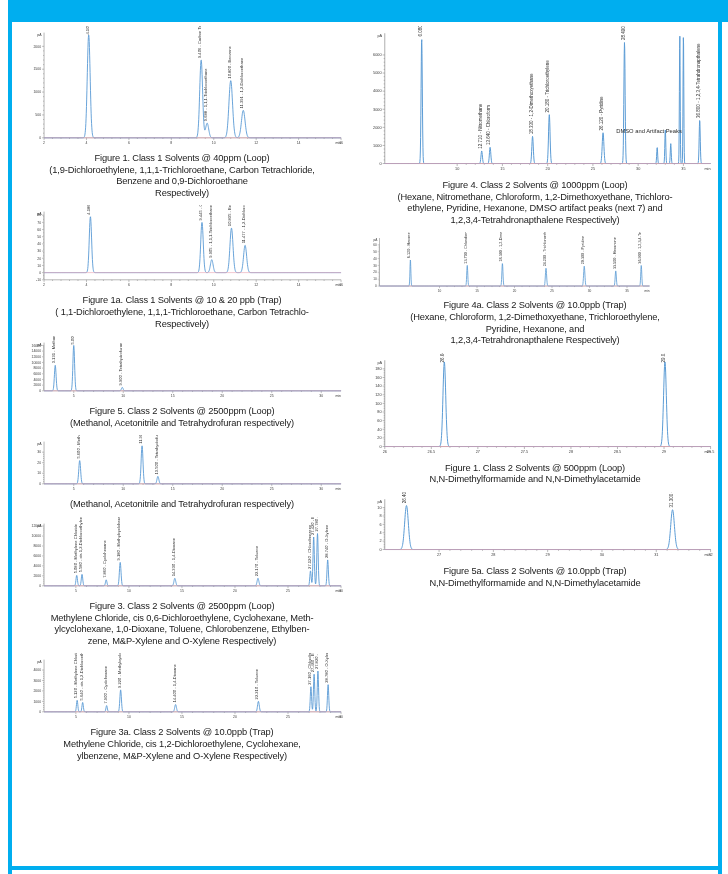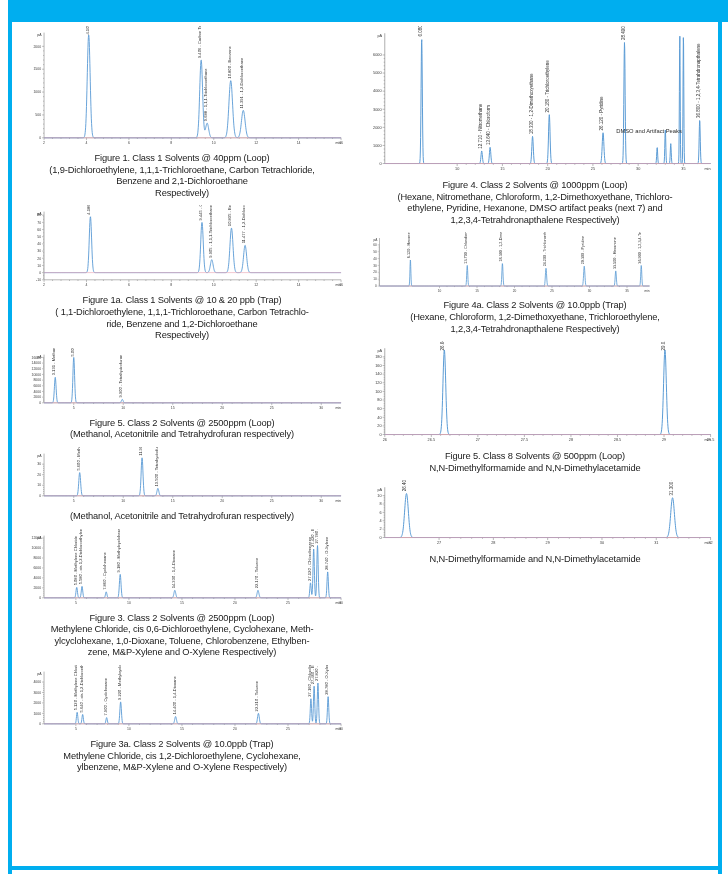--- a/index.html
+++ b/index.html
@@ -165,21 +165,21 @@
               <text x="0" y="0" class="peak-text" text-anchor="start" transform="translate(44.06,5.20) rotate(-90)">4.105 - 1,1-Dichloroethylene</text>
               <text x="0" y="0" class="peak-text" text-anchor="start" transform="translate(112.22,19.43) rotate(-90)">9.406 - Carbon Tetrachloride</text>
               <text x="0" y="0" class="peak-text" text-anchor="start" transform="translate(115.85,57.69) rotate(-90)">9.688 - 1,1,1-Trichloroethane</text>
               <text x="0" y="0" class="peak-text" text-anchor="start" transform="translate(130.14,31.91) rotate(-90)">10.800 - Benzene</text>
               <text x="0" y="0" class="peak-text" text-anchor="start" transform="translate(137.74,49.93) rotate(-90)">11.391 - 1,2-Dichloroethane</text>
             </svg>
           </div>
           <div class="caption">
             <span class="ln ttl">Figure 1. Class 1 Solvents @ 40ppm (Loop)</span>
             <span class="ln">(1,9-Dichloroethylene, 1,1,1-Trichloroethane, Carbon Tetrachloride,</span>
-            <span class="ln">Benzene and 2,1-Dichloroethane</span>
+            <span class="ln">Benzene and 0,9-Dichloroethane</span>
             <span class="ln">Respectively)</span>
           </div>
         </div>
         <div class="figure">
           <div class="plot">
             <svg width="330" height="88" viewBox="0 0 200 53.333333333333336">
               <line x1="17" y1="4" x2="17" y2="45.333333333333336" class="axisline"></line>
               <line x1="17" y1="45.333333333333336" x2="197" y2="45.333333333333336" class="axisline"></line>
               <text x="15.5" y="6.2" class="axis-text" text-anchor="end">pA</text>
               <line x1="15.8" y1="45.333333333333336" x2="17" y2="45.333333333333336" class="tick"></line>
@@ -288,21 +288,20 @@
               <text x="0" y="0" class="peak-text" text-anchor="start" transform="translate(45.11,5.85) rotate(-90)">4.186 - 1,1-Dichloroethylene</text>
               <text x="0" y="0" class="peak-text" text-anchor="start" transform="translate(112.72,9.33) rotate(-90)">9.445 - Carbon Tetrachloride</text>
               <text x="0" y="0" class="peak-text" text-anchor="start" transform="translate(118.64,31.95) rotate(-90)">9.905 - 1,1,1-Trichloroethane</text>
               <text x="0" y="0" class="peak-text" text-anchor="start" transform="translate(130.59,12.81) rotate(-90)">10.835 - Benzene</text>
               <text x="0" y="0" class="peak-text" text-anchor="start" transform="translate(138.85,23.25) rotate(-90)">11.477 - 1,2-Dichloroethane</text>
             </svg>
           </div>
           <div class="caption">
             <span class="ln ttl">Figure 1a. Class 1 Solvents @ 10 &amp; 20 ppb (Trap)</span>
             <span class="ln">( 1,1-Dichloroethylene, 1,1,1-Trichloroethane, Carbon Tetrachlo-</span>
-            <span class="ln">ride, Benzene and 1,2-Dichloroethane</span>
             <span class="ln">Respectively)</span>
           </div>
         </div>
         <div class="figure">
           <div class="plot">
             <svg width="330" height="68" viewBox="0 0 200 41.21212121212121">
               <line x1="17" y1="4" x2="17" y2="33.21212121212121" class="axisline"></line>
               <line x1="17" y1="33.21212121212121" x2="197" y2="33.21212121212121" class="axisline"></line>
               <text x="15.5" y="6.2" class="axis-text" text-anchor="end">pA</text>
               <line x1="15.8" y1="33.21212121212121" x2="17" y2="33.21212121212121" class="tick"></line>
@@ -836,20 +835,21 @@
               <text x="0" y="0" class="peak-text" text-anchor="start" transform="translate(98.95,19.71) rotate(-90)">18.390 - 1,2-Dimethoxyethane</text>
               <text x="0" y="0" class="peak-text" text-anchor="start" transform="translate(128.00,22.91) rotate(-90)">24.200 - Trichloroethylene</text>
               <text x="0" y="0" class="peak-text" text-anchor="start" transform="translate(153.50,21.54) rotate(-90)">29.300 - Pyridine</text>
               <text x="0" y="0" class="peak-text" text-anchor="start" transform="translate(174.50,24.74) rotate(-90)">33.500 - Hexanone</text>
               <text x="0" y="0" class="peak-text" text-anchor="start" transform="translate(191.50,21.09) rotate(-90)">36.900 - 1,2,3,4-Tetrahdronapthalene</text>
             </svg>
           </div>
           <div class="caption">
             <span class="ln ttl">Figure 4a.  Class 2 Solvents @ 10.0ppb (Trap)</span>
             <span class="ln">(Hexane, Chloroform, 1,2-Dimethoxyethane, Trichloroethylene,</span>
+            <span class="ln">Pyridine, Hexanone, and</span>
             <span class="ln">1,2,3,4-Tetrahdronapthalene Respectively)</span>
           </div>
         </div>
         <div class="figure">
           <div class="plot">
             <svg width="362" height="108" viewBox="0 0 200 59.66850828729282">
               <line x1="17" y1="4" x2="17" y2="51.66850828729282" class="axisline"></line>
               <line x1="17" y1="51.66850828729282" x2="197" y2="51.66850828729282" class="axisline"></line>
               <text x="15.5" y="6.2" class="axis-text" text-anchor="end">pA</text>
               <line x1="15.8" y1="51.66850828729282" x2="17" y2="51.66850828729282" class="tick"></line>
@@ -953,21 +953,21 @@
               <line x1="186.71428571428575" y1="51.66850828729282" x2="186.71428571428575" y2="52.368508287292826" class="tick"></line>
               <line x1="191.85714285714278" y1="51.66850828729282" x2="191.85714285714278" y2="52.368508287292826" class="tick"></line>
               <text x="197" y="55.46850828729282" class="axis-text" text-anchor="end">min</text>
               <path d="M17.00 51.67L17.13 51.67L17.26 51.67L17.39 51.67L17.51 51.67L17.64 51.67L17.77 51.67L17.90 51.67L18.03 51.67L18.16 51.67L18.29 51.67L18.41 51.67L18.54 51.67L18.67 51.67L18.80 51.67L18.93 51.67L19.06 51.67L19.19 51.67L19.31 51.67L19.44 51.67L19.57 51.67L19.70 51.67L19.83 51.67L19.96 51.67L20.09 51.67L20.21 51.67L20.34 51.67L20.47 51.67L20.60 51.67L20.73 51.67L20.86 51.67L20.99 51.67L21.11 51.67L21.24 51.67L21.37 51.67L21.50 51.67L21.63 51.67L21.76 51.67L21.89 51.67L22.01 51.67L22.14 51.67L22.27 51.67L22.40 51.67L22.53 51.67L22.66 51.67L22.79 51.67L22.91 51.67L23.04 51.67L23.17 51.67L23.30 51.67L23.43 51.67L23.56 51.67L23.69 51.67L23.81 51.67L23.94 51.67L24.07 51.67L24.20 51.67L24.33 51.67L24.46 51.67L24.59 51.67L24.71 51.67L24.84 51.67L24.97 51.67L25.10 51.67L25.23 51.67L25.36 51.67L25.49 51.67L25.61 51.67L25.74 51.67L25.87 51.67L26.00 51.67L26.13 51.67L26.26 51.67L26.39 51.67L26.51 51.67L26.64 51.67L26.77 51.67L26.90 51.67L27.03 51.67L27.16 51.67L27.29 51.67L27.41 51.67L27.54 51.67L27.67 51.67L27.80 51.67L27.93 51.67L28.06 51.67L28.19 51.67L28.31 51.67L28.44 51.67L28.57 51.67L28.70 51.67L28.83 51.67L28.96 51.67L29.09 51.67L29.21 51.67L29.34 51.67L29.47 51.67L29.60 51.67L29.73 51.67L29.86 51.67L29.99 51.67L30.11 51.67L30.24 51.67L30.37 51.67L30.50 51.67L30.63 51.67L30.76 51.67L30.89 51.67L31.01 51.67L31.14 51.67L31.27 51.67L31.40 51.67L31.53 51.67L31.66 51.67L31.79 51.67L31.91 51.67L32.04 51.67L32.17 51.67L32.30 51.67L32.43 51.67L32.56 51.67L32.69 51.67L32.81 51.67L32.94 51.67L33.07 51.67L33.20 51.67L33.33 51.67L33.46 51.67L33.59 51.67L33.71 51.67L33.84 51.67L33.97 51.67L34.10 51.67L34.23 51.67L34.36 51.67L34.49 51.67L34.61 51.67L34.74 51.67L34.87 51.67L35.00 51.67L35.13 51.67L35.26 51.67L35.39 51.67L35.51 51.67L35.64 51.67L35.77 51.67L35.90 51.67L36.03 51.67L36.16 51.67L36.29 51.67L36.41 51.67L36.54 51.67L36.67 51.67L36.80 51.67L36.93 51.67L37.06 51.67L37.19 51.67L37.31 51.67L37.44 51.67L37.57 51.67L37.70 51.67L37.83 51.67L37.96 51.67L38.09 51.67L38.21 51.67L38.34 51.67L38.47 51.67L38.60 51.67L38.73 51.67L38.86 51.67L38.99 51.67L39.11 51.67L39.24 51.67L39.37 51.67L39.50 51.67L39.63 51.67L39.76 51.67L39.89 51.67L40.01 51.67L40.14 51.67L40.27 51.67L40.40 51.67L40.53 51.67L40.66 51.67L40.79 51.67L40.91 51.67L41.04 51.67L41.17 51.67L41.30 51.67L41.43 51.67L41.56 51.67L41.69 51.67L41.81 51.67L41.94 51.67L42.07 51.67L42.20 51.67L42.33 51.67L42.46 51.67L42.59 51.67L42.71 51.67L42.84 51.67L42.97 51.67L43.10 51.67L43.23 51.67L43.36 51.67L43.49 51.67L43.61 51.67L43.74 51.67L43.87 51.67L44.00 51.67L44.13 51.67L44.26 51.67L44.39 51.67L44.51 51.67L44.64 51.67L44.77 51.67L44.90 51.67L45.03 51.67L45.16 51.67L45.29 51.67L45.41 51.67L45.54 51.67L45.67 51.67L45.80 51.67L45.93 51.67L46.06 51.67L46.19 51.67L46.31 51.67L46.44 51.67L46.57 51.67L46.70 51.66L46.83 51.65L46.96 51.64L47.09 51.62L47.21 51.58L47.34 51.51L47.47 51.39L47.60 51.19L47.73 50.89L47.86 50.42L47.99 49.73L48.11 48.75L48.24 47.39L48.37 45.58L48.50 43.23L48.63 40.32L48.76 36.81L48.89 32.78L49.01 28.31L49.14 23.60L49.27 18.87L49.40 14.42L49.53 10.54L49.66 7.52L49.79 5.61L49.91 4.95L50.04 5.61L50.17 7.52L50.30 10.54L50.43 14.42L50.56 18.87L50.69 23.60L50.81 28.31L50.94 32.78L51.07 36.81L51.20 40.32L51.33 43.23L51.46 45.58L51.59 47.39L51.71 48.75L51.84 49.73L51.97 50.42L52.10 50.89L52.23 51.19L52.36 51.39L52.49 51.51L52.61 51.58L52.74 51.62L52.87 51.64L53.00 51.65L53.13 51.66L53.26 51.67L53.39 51.67L53.51 51.67L53.64 51.67L53.77 51.67L53.90 51.67L54.03 51.67L54.16 51.67L54.29 51.67L54.41 51.67L54.54 51.67L54.67 51.67L54.80 51.67L54.93 51.67L55.06 51.67L55.19 51.67L55.31 51.67L55.44 51.67L55.57 51.67L55.70 51.67L55.83 51.67L55.96 51.67L56.09 51.67L56.21 51.67L56.34 51.67L56.47 51.67L56.60 51.67L56.73 51.67L56.86 51.67L56.99 51.67L57.11 51.67L57.24 51.67L57.37 51.67L57.50 51.67L57.63 51.67L57.76 51.67L57.89 51.67L58.01 51.67L58.14 51.67L58.27 51.67L58.40 51.67L58.53 51.67L58.66 51.67L58.79 51.67L58.91 51.67L59.04 51.67L59.17 51.67L59.30 51.67L59.43 51.67L59.56 51.67L59.69 51.67L59.81 51.67L59.94 51.67L60.07 51.67L60.20 51.67L60.33 51.67L60.46 51.67L60.59 51.67L60.71 51.67L60.84 51.67L60.97 51.67L61.10 51.67L61.23 51.67L61.36 51.67L61.49 51.67L61.61 51.67L61.74 51.67L61.87 51.67L62.00 51.67L62.13 51.67L62.26 51.67L62.39 51.67L62.51 51.67L62.64 51.67L62.77 51.67L62.90 51.67L63.03 51.67L63.16 51.67L63.29 51.67L63.41 51.67L63.54 51.67L63.67 51.67L63.80 51.67L63.93 51.67L64.06 51.67L64.19 51.67L64.31 51.67L64.44 51.67L64.57 51.67L64.70 51.67L64.83 51.67L64.96 51.67L65.09 51.67L65.21 51.67L65.34 51.67L65.47 51.67L65.60 51.67L65.73 51.67L65.86 51.67L65.99 51.67L66.11 51.67L66.24 51.67L66.37 51.67L66.50 51.67L66.63 51.67L66.76 51.67L66.89 51.67L67.01 51.67L67.14 51.67L67.27 51.67L67.40 51.67L67.53 51.67L67.66 51.67L67.79 51.67L67.91 51.67L68.04 51.67L68.17 51.67L68.30 51.67L68.43 51.67L68.56 51.67L68.69 51.67L68.81 51.67L68.94 51.67L69.07 51.67L69.20 51.67L69.33 51.67L69.46 51.67L69.59 51.67L69.71 51.67L69.84 51.67L69.97 51.67L70.10 51.67L70.23 51.67L70.36 51.67L70.49 51.67L70.61 51.67L70.74 51.67L70.87 51.67L71.00 51.67L71.13 51.67L71.26 51.67L71.39 51.67L71.51 51.67L71.64 51.67L71.77 51.67L71.90 51.67L72.03 51.67L72.16 51.67L72.29 51.67L72.41 51.67L72.54 51.67L72.67 51.67L72.80 51.67L72.93 51.67L73.06 51.67L73.19 51.67L73.31 51.67L73.44 51.67L73.57 51.67L73.70 51.67L73.83 51.67L73.96 51.67L74.09 51.67L74.21 51.67L74.34 51.67L74.47 51.67L74.60 51.67L74.73 51.67L74.86 51.67L74.99 51.67L75.11 51.67L75.24 51.67L75.37 51.67L75.50 51.67L75.63 51.67L75.76 51.67L75.89 51.67L76.01 51.67L76.14 51.67L76.27 51.67L76.40 51.67L76.53 51.67L76.66 51.67L76.79 51.67L76.91 51.67L77.04 51.67L77.17 51.67L77.30 51.67L77.43 51.67L77.56 51.67L77.69 51.67L77.81 51.67L77.94 51.67L78.07 51.67L78.20 51.67L78.33 51.67L78.46 51.67L78.59 51.67L78.71 51.67L78.84 51.67L78.97 51.67L79.10 51.67L79.23 51.67L79.36 51.67L79.49 51.67L79.61 51.67L79.74 51.67L79.87 51.67L80.00 51.67L80.13 51.67L80.26 51.67L80.39 51.67L80.51 51.67L80.64 51.67L80.77 51.67L80.90 51.67L81.03 51.67L81.16 51.67L81.29 51.67L81.41 51.67L81.54 51.67L81.67 51.67L81.80 51.67L81.93 51.67L82.06 51.67L82.19 51.67L82.31 51.67L82.44 51.67L82.57 51.67L82.70 51.67L82.83 51.67L82.96 51.67L83.09 51.67L83.21 51.67L83.34 51.67L83.47 51.67L83.60 51.67L83.73 51.67L83.86 51.67L83.99 51.67L84.11 51.67L84.24 51.67L84.37 51.67L84.50 51.67L84.63 51.67L84.76 51.67L84.89 51.67L85.01 51.67L85.14 51.67L85.27 51.67L85.40 51.67L85.53 51.67L85.66 51.67L85.79 51.67L85.91 51.67L86.04 51.67L86.17 51.67L86.30 51.67L86.43 51.67L86.56 51.67L86.69 51.67L86.81 51.67L86.94 51.67L87.07 51.67L87.20 51.67L87.33 51.67L87.46 51.67L87.59 51.67L87.71 51.67L87.84 51.67L87.97 51.67L88.10 51.67L88.23 51.67L88.36 51.67L88.49 51.67L88.61 51.67L88.74 51.67L88.87 51.67L89.00 51.67L89.13 51.67L89.26 51.67L89.39 51.67L89.51 51.67L89.64 51.67L89.77 51.67L89.90 51.67L90.03 51.67L90.16 51.67L90.29 51.67L90.41 51.67L90.54 51.67L90.67 51.67L90.80 51.67L90.93 51.67L91.06 51.67L91.19 51.67L91.31 51.67L91.44 51.67L91.57 51.67L91.70 51.67L91.83 51.67L91.96 51.67L92.09 51.67L92.21 51.67L92.34 51.67L92.47 51.67L92.60 51.67L92.73 51.67L92.86 51.67L92.99 51.67L93.11 51.67L93.24 51.67L93.37 51.67L93.50 51.67L93.63 51.67L93.76 51.67L93.89 51.67L94.01 51.67L94.14 51.67L94.27 51.67L94.40 51.67L94.53 51.67L94.66 51.67L94.79 51.67L94.91 51.67L95.04 51.67L95.17 51.67L95.30 51.67L95.43 51.67L95.56 51.67L95.69 51.67L95.81 51.67L95.94 51.67L96.07 51.67L96.20 51.67L96.33 51.67L96.46 51.67L96.59 51.67L96.71 51.67L96.84 51.67L96.97 51.67L97.10 51.67L97.23 51.67L97.36 51.67L97.49 51.67L97.61 51.67L97.74 51.67L97.87 51.67L98.00 51.67L98.13 51.67L98.26 51.67L98.39 51.67L98.51 51.67L98.64 51.67L98.77 51.67L98.90 51.67L99.03 51.67L99.16 51.67L99.29 51.67L99.41 51.67L99.54 51.67L99.67 51.67L99.80 51.67L99.93 51.67L100.06 51.67L100.19 51.67L100.31 51.67L100.44 51.67L100.57 51.67L100.70 51.67L100.83 51.67L100.96 51.67L101.09 51.67L101.21 51.67L101.34 51.67L101.47 51.67L101.60 51.67L101.73 51.67L101.86 51.67L101.99 51.67L102.11 51.67L102.24 51.67L102.37 51.67L102.50 51.67L102.63 51.67L102.76 51.67L102.89 51.67L103.01 51.67L103.14 51.67L103.27 51.67L103.40 51.67L103.53 51.67L103.66 51.67L103.79 51.67L103.91 51.67L104.04 51.67L104.17 51.67L104.30 51.67L104.43 51.67L104.56 51.67L104.69 51.67L104.81 51.67L104.94 51.67L105.07 51.67L105.20 51.67L105.33 51.67L105.46 51.67L105.59 51.67L105.71 51.67L105.84 51.67L105.97 51.67L106.10 51.67L106.23 51.67L106.36 51.67L106.49 51.67L106.61 51.67L106.74 51.67L106.87 51.67L107.00 51.67L107.13 51.67L107.26 51.67L107.39 51.67L107.51 51.67L107.64 51.67L107.77 51.67L107.90 51.67L108.03 51.67L108.16 51.67L108.29 51.67L108.41 51.67L108.54 51.67L108.67 51.67L108.80 51.67L108.93 51.67L109.06 51.67L109.19 51.67L109.31 51.67L109.44 51.67L109.57 51.67L109.70 51.67L109.83 51.67L109.96 51.67L110.09 51.67L110.21 51.67L110.34 51.67L110.47 51.67L110.60 51.67L110.73 51.67L110.86 51.67L110.99 51.67L111.11 51.67L111.24 51.67L111.37 51.67L111.50 51.67L111.63 51.67L111.76 51.67L111.89 51.67L112.01 51.67L112.14 51.67L112.27 51.67L112.40 51.67L112.53 51.67L112.66 51.67L112.79 51.67L112.91 51.67L113.04 51.67L113.17 51.67L113.30 51.67L113.43 51.67L113.56 51.67L113.69 51.67L113.81 51.67L113.94 51.67L114.07 51.67L114.20 51.67L114.33 51.67L114.46 51.67L114.59 51.67L114.71 51.67L114.84 51.67L114.97 51.67L115.10 51.67L115.23 51.67L115.36 51.67L115.49 51.67L115.61 51.67L115.74 51.67L115.87 51.67L116.00 51.67L116.13 51.67L116.26 51.67L116.39 51.67L116.51 51.67L116.64 51.67L116.77 51.67L116.90 51.67L117.03 51.67L117.16 51.67L117.29 51.67L117.41 51.67L117.54 51.67L117.67 51.67L117.80 51.67L117.93 51.67L118.06 51.67L118.19 51.67L118.31 51.67L118.44 51.67L118.57 51.67L118.70 51.67L118.83 51.67L118.96 51.67L119.09 51.67L119.21 51.67L119.34 51.67L119.47 51.67L119.60 51.67L119.73 51.67L119.86 51.67L119.99 51.67L120.11 51.67L120.24 51.67L120.37 51.67L120.50 51.67L120.63 51.67L120.76 51.67L120.89 51.67L121.01 51.67L121.14 51.67L121.27 51.67L121.40 51.67L121.53 51.67L121.66 51.67L121.79 51.67L121.91 51.67L122.04 51.67L122.17 51.67L122.30 51.67L122.43 51.67L122.56 51.67L122.69 51.67L122.81 51.67L122.94 51.67L123.07 51.67L123.20 51.67L123.33 51.67L123.46 51.67L123.59 51.67L123.71 51.67L123.84 51.67L123.97 51.67L124.10 51.67L124.23 51.67L124.36 51.67L124.49 51.67L124.61 51.67L124.74 51.67L124.87 51.67L125.00 51.67L125.13 51.67L125.26 51.67L125.39 51.67L125.51 51.67L125.64 51.67L125.77 51.67L125.90 51.67L126.03 51.67L126.16 51.67L126.29 51.67L126.41 51.67L126.54 51.67L126.67 51.67L126.80 51.67L126.93 51.67L127.06 51.67L127.19 51.67L127.31 51.67L127.44 51.67L127.57 51.67L127.70 51.67L127.83 51.67L127.96 51.67L128.09 51.67L128.21 51.67L128.34 51.67L128.47 51.67L128.60 51.67L128.73 51.67L128.86 51.67L128.99 51.67L129.11 51.67L129.24 51.67L129.37 51.67L129.50 51.67L129.63 51.67L129.76 51.67L129.89 51.67L130.01 51.67L130.14 51.67L130.27 51.67L130.40 51.67L130.53 51.67L130.66 51.67L130.79 51.67L130.91 51.67L131.04 51.67L131.17 51.67L131.30 51.67L131.43 51.67L131.56 51.67L131.69 51.67L131.81 51.67L131.94 51.67L132.07 51.67L132.20 51.67L132.33 51.67L132.46 51.67L132.59 51.67L132.71 51.67L132.84 51.67L132.97 51.67L133.10 51.67L133.23 51.67L133.36 51.67L133.49 51.67L133.61 51.67L133.74 51.67L133.87 51.67L134.00 51.67L134.13 51.67L134.26 51.67L134.39 51.67L134.51 51.67L134.64 51.67L134.77 51.67L134.90 51.67L135.03 51.67L135.16 51.67L135.29 51.67L135.41 51.67L135.54 51.67L135.67 51.67L135.80 51.67L135.93 51.67L136.06 51.67L136.19 51.67L136.31 51.67L136.44 51.67L136.57 51.67L136.70 51.67L136.83 51.67L136.96 51.67L137.09 51.67L137.21 51.67L137.34 51.67L137.47 51.67L137.60 51.67L137.73 51.67L137.86 51.67L137.99 51.67L138.11 51.67L138.24 51.67L138.37 51.67L138.50 51.67L138.63 51.67L138.76 51.67L138.89 51.67L139.01 51.67L139.14 51.67L139.27 51.67L139.40 51.67L139.53 51.67L139.66 51.67L139.79 51.67L139.91 51.67L140.04 51.67L140.17 51.67L140.30 51.67L140.43 51.67L140.56 51.67L140.69 51.67L140.81 51.67L140.94 51.67L141.07 51.67L141.20 51.67L141.33 51.67L141.46 51.67L141.59 51.67L141.71 51.67L141.84 51.67L141.97 51.67L142.10 51.67L142.23 51.67L142.36 51.67L142.49 51.67L142.61 51.67L142.74 51.67L142.87 51.67L143.00 51.67L143.13 51.67L143.26 51.67L143.39 51.67L143.51 51.67L143.64 51.67L143.77 51.67L143.90 51.67L144.03 51.67L144.16 51.67L144.29 51.67L144.41 51.67L144.54 51.67L144.67 51.67L144.80 51.67L144.93 51.67L145.06 51.67L145.19 51.67L145.31 51.67L145.44 51.67L145.57 51.67L145.70 51.67L145.83 51.67L145.96 51.67L146.09 51.67L146.21 51.67L146.34 51.67L146.47 51.67L146.60 51.67L146.73 51.67L146.86 51.67L146.99 51.67L147.11 51.67L147.24 51.67L147.37 51.67L147.50 51.67L147.63 51.67L147.76 51.67L147.89 51.67L148.01 51.67L148.14 51.67L148.27 51.67L148.40 51.67L148.53 51.67L148.66 51.67L148.79 51.67L148.91 51.67L149.04 51.67L149.17 51.67L149.30 51.67L149.43 51.67L149.56 51.67L149.69 51.67L149.81 51.67L149.94 51.67L150.07 51.67L150.20 51.67L150.33 51.67L150.46 51.67L150.59 51.67L150.71 51.67L150.84 51.67L150.97 51.67L151.10 51.67L151.23 51.67L151.36 51.67L151.49 51.67L151.61 51.67L151.74 51.67L151.87 51.67L152.00 51.67L152.13 51.67L152.26 51.67L152.39 51.67L152.51 51.67L152.64 51.67L152.77 51.67L152.90 51.67L153.03 51.67L153.16 51.67L153.29 51.67L153.41 51.67L153.54 51.67L153.67 51.67L153.80 51.67L153.93 51.67L154.06 51.67L154.19 51.67L154.31 51.67L154.44 51.67L154.57 51.67L154.70 51.67L154.83 51.67L154.96 51.67L155.09 51.67L155.21 51.67L155.34 51.67L155.47 51.67L155.60 51.67L155.73 51.67L155.86 51.67L155.99 51.67L156.11 51.67L156.24 51.67L156.37 51.67L156.50 51.67L156.63 51.67L156.76 51.67L156.89 51.67L157.01 51.67L157.14 51.67L157.27 51.67L157.40 51.67L157.53 51.67L157.66 51.67L157.79 51.67L157.91 51.67L158.04 51.67L158.17 51.67L158.30 51.67L158.43 51.67L158.56 51.67L158.69 51.67L158.81 51.67L158.94 51.67L159.07 51.67L159.20 51.67L159.33 51.67L159.46 51.67L159.59 51.67L159.71 51.67L159.84 51.67L159.97 51.67L160.10 51.67L160.23 51.67L160.36 51.67L160.49 51.67L160.61 51.67L160.74 51.67L160.87 51.67L161.00 51.67L161.13 51.67L161.26 51.67L161.39 51.67L161.51 51.67L161.64 51.67L161.77 51.67L161.90 51.67L162.03 51.67L162.16 51.67L162.29 51.67L162.41 51.67L162.54 51.67L162.67 51.67L162.80 51.67L162.93 51.67L163.06 51.67L163.19 51.67L163.31 51.67L163.44 51.67L163.57 51.67L163.70 51.67L163.83 51.67L163.96 51.67L164.09 51.67L164.21 51.67L164.34 51.67L164.47 51.67L164.60 51.67L164.73 51.67L164.86 51.67L164.99 51.67L165.11 51.67L165.24 51.67L165.37 51.67L165.50 51.67L165.63 51.67L165.76 51.67L165.89 51.67L166.01 51.67L166.14 51.67L166.27 51.67L166.40 51.67L166.53 51.67L166.66 51.67L166.79 51.67L166.91 51.67L167.04 51.67L167.17 51.67L167.30 51.67L167.43 51.67L167.56 51.67L167.69 51.67L167.81 51.67L167.94 51.67L168.07 51.67L168.20 51.67L168.33 51.67L168.46 51.67L168.59 51.66L168.71 51.65L168.84 51.64L168.97 51.62L169.10 51.58L169.23 51.51L169.36 51.39L169.49 51.19L169.61 50.89L169.74 50.42L169.87 49.73L170.00 48.75L170.13 47.39L170.26 45.58L170.39 43.23L170.51 40.32L170.64 36.81L170.77 32.78L170.90 28.31L171.03 23.60L171.16 18.87L171.29 14.42L171.41 10.54L171.54 7.52L171.67 5.61L171.80 4.95L171.93 5.61L172.06 7.52L172.19 10.54L172.31 14.42L172.44 18.87L172.57 23.60L172.70 28.31L172.83 32.78L172.96 36.81L173.09 40.32L173.21 43.23L173.34 45.58L173.47 47.39L173.60 48.75L173.73 49.73L173.86 50.42L173.99 50.89L174.11 51.19L174.24 51.39L174.37 51.51L174.50 51.58L174.63 51.62L174.76 51.64L174.89 51.65L175.01 51.66L175.14 51.67L175.27 51.67L175.40 51.67L175.53 51.67L175.66 51.67L175.79 51.67L175.91 51.67L176.04 51.67L176.17 51.67L176.30 51.67L176.43 51.67L176.56 51.67L176.69 51.67L176.81 51.67L176.94 51.67L177.07 51.67L177.20 51.67L177.33 51.67L177.46 51.67L177.59 51.67L177.71 51.67L177.84 51.67L177.97 51.67L178.10 51.67L178.23 51.67L178.36 51.67L178.49 51.67L178.61 51.67L178.74 51.67L178.87 51.67L179.00 51.67L179.13 51.67L179.26 51.67L179.39 51.67L179.51 51.67L179.64 51.67L179.77 51.67L179.90 51.67L180.03 51.67L180.16 51.67L180.29 51.67L180.41 51.67L180.54 51.67L180.67 51.67L180.80 51.67L180.93 51.67L181.06 51.67L181.19 51.67L181.31 51.67L181.44 51.67L181.57 51.67L181.70 51.67L181.83 51.67L181.96 51.67L182.09 51.67L182.21 51.67L182.34 51.67L182.47 51.67L182.60 51.67L182.73 51.67L182.86 51.67L182.99 51.67L183.11 51.67L183.24 51.67L183.37 51.67L183.50 51.67L183.63 51.67L183.76 51.67L183.89 51.67L184.01 51.67L184.14 51.67L184.27 51.67L184.40 51.67L184.53 51.67L184.66 51.67L184.79 51.67L184.91 51.67L185.04 51.67L185.17 51.67L185.30 51.67L185.43 51.67L185.56 51.67L185.69 51.67L185.81 51.67L185.94 51.67L186.07 51.67L186.20 51.67L186.33 51.67L186.46 51.67L186.59 51.67L186.71 51.67L186.84 51.67L186.97 51.67L187.10 51.67L187.23 51.67L187.36 51.67L187.49 51.67L187.61 51.67L187.74 51.67L187.87 51.67L188.00 51.67L188.13 51.67L188.26 51.67L188.39 51.67L188.51 51.67L188.64 51.67L188.77 51.67L188.90 51.67L189.03 51.67L189.16 51.67L189.29 51.67L189.41 51.67L189.54 51.67L189.67 51.67L189.80 51.67L189.93 51.67L190.06 51.67L190.19 51.67L190.31 51.67L190.44 51.67L190.57 51.67L190.70 51.67L190.83 51.67L190.96 51.67L191.09 51.67L191.21 51.67L191.34 51.67L191.47 51.67L191.60 51.67L191.73 51.67L191.86 51.67L191.99 51.67L192.11 51.67L192.24 51.67L192.37 51.67L192.50 51.67L192.63 51.67L192.76 51.67L192.89 51.67L193.01 51.67L193.14 51.67L193.27 51.67L193.40 51.67L193.53 51.67L193.66 51.67L193.79 51.67L193.91 51.67L194.04 51.67L194.17 51.67L194.30 51.67L194.43 51.67L194.56 51.67L194.69 51.67L194.81 51.67L194.94 51.67L195.07 51.67L195.20 51.67L195.33 51.67L195.46 51.67L195.59 51.67L195.71 51.67L195.84 51.67L195.97 51.67L196.10 51.67L196.23 51.67L196.36 51.67L196.49 51.67L196.61 51.67L196.74 51.67L196.87 51.67L197.00 51.67" class="trace"></path>
               <line x1="17" y1="51.66850828729282" x2="197" y2="51.66850828729282" class="trace2"></line>
               <text x="0" y="0" class="peak-text" text-anchor="start" transform="translate(49.91,5.20) rotate(-90)">26.640 - N,N-Dimethylformamide</text>
               <text x="0" y="0" class="peak-text" text-anchor="start" transform="translate(171.80,5.20) rotate(-90)">29.010 - N,N-Dimethylacetamide</text>
             </svg>
           </div>
           <div class="caption">
-            <span class="ln ttl">Figure 5.  Class 8 Solvents @ 500ppm (Loop)</span>
+            <span class="ln ttl">Figure 1.  Class 2 Solvents @ 500ppm (Loop)</span>
             <span class="ln">N,N-Dimethylformamide and N,N-Dimethylacetamide</span>
           </div>
         </div>
         <div class="figure">
           <div class="plot">
             <svg width="362" height="72" viewBox="0 0 200 39.77900552486188">
               <line x1="17" y1="4" x2="17" y2="31.77900552486188" class="axisline"></line>
               <line x1="17" y1="31.77900552486188" x2="197" y2="31.77900552486188" class="axisline"></line>
               <text x="15.5" y="6.2" class="axis-text" text-anchor="end">pA</text>
               <line x1="15.8" y1="31.77900552486188" x2="17" y2="31.77900552486188" class="tick"></line>
@@ -1035,18 +1035,19 @@
               <line x1="185.00000000000006" y1="31.77900552486188" x2="185.00000000000006" y2="32.47900552486188" class="tick"></line>
               <line x1="191.00000000000003" y1="31.77900552486188" x2="191.00000000000003" y2="32.47900552486188" class="tick"></line>
               <text x="197" y="35.57900552486188" class="axis-text" text-anchor="end">min</text>
               <path d="M17.00 31.78L17.13 31.78L17.26 31.78L17.39 31.78L17.51 31.78L17.64 31.78L17.77 31.78L17.90 31.78L18.03 31.78L18.16 31.78L18.29 31.78L18.41 31.78L18.54 31.78L18.67 31.78L18.80 31.78L18.93 31.78L19.06 31.78L19.19 31.78L19.31 31.78L19.44 31.78L19.57 31.78L19.70 31.78L19.83 31.78L19.96 31.78L20.09 31.78L20.21 31.78L20.34 31.78L20.47 31.78L20.60 31.78L20.73 31.78L20.86 31.78L20.99 31.78L21.11 31.78L21.24 31.78L21.37 31.78L21.50 31.78L21.63 31.78L21.76 31.78L21.89 31.78L22.01 31.78L22.14 31.78L22.27 31.78L22.40 31.78L22.53 31.78L22.66 31.78L22.79 31.78L22.91 31.78L23.04 31.78L23.17 31.78L23.30 31.78L23.43 31.78L23.56 31.78L23.69 31.78L23.81 31.78L23.94 31.78L24.07 31.78L24.20 31.78L24.33 31.78L24.46 31.78L24.59 31.78L24.71 31.78L24.84 31.77L24.97 31.77L25.10 31.76L25.23 31.75L25.36 31.74L25.49 31.72L25.61 31.68L25.74 31.63L25.87 31.56L26.00 31.46L26.13 31.32L26.26 31.13L26.39 30.87L26.51 30.54L26.64 30.10L26.77 29.55L26.90 28.87L27.03 28.04L27.16 27.04L27.29 25.87L27.41 24.53L27.54 23.03L27.67 21.39L27.80 19.63L27.93 17.79L28.06 15.93L28.19 14.11L28.31 12.40L28.44 10.85L28.57 9.53L28.70 8.50L28.83 7.81L28.96 7.49L29.09 7.56L29.21 8.00L29.34 8.81L29.47 9.94L29.60 11.34L29.73 12.95L29.86 14.71L29.99 16.55L30.11 18.41L30.24 20.22L30.37 21.95L30.50 23.55L30.63 25.00L30.76 26.28L30.89 27.39L31.01 28.33L31.14 29.11L31.27 29.75L31.40 30.26L31.53 30.66L31.66 30.97L31.79 31.20L31.91 31.37L32.04 31.50L32.17 31.59L32.30 31.65L32.43 31.69L32.56 31.72L32.69 31.74L32.81 31.76L32.94 31.77L33.07 31.77L33.20 31.77L33.33 31.78L33.46 31.78L33.59 31.78L33.71 31.78L33.84 31.78L33.97 31.78L34.10 31.78L34.23 31.78L34.36 31.78L34.49 31.78L34.61 31.78L34.74 31.78L34.87 31.78L35.00 31.78L35.13 31.78L35.26 31.78L35.39 31.78L35.51 31.78L35.64 31.78L35.77 31.78L35.90 31.78L36.03 31.78L36.16 31.78L36.29 31.78L36.41 31.78L36.54 31.78L36.67 31.78L36.80 31.78L36.93 31.78L37.06 31.78L37.19 31.78L37.31 31.78L37.44 31.78L37.57 31.78L37.70 31.78L37.83 31.78L37.96 31.78L38.09 31.78L38.21 31.78L38.34 31.78L38.47 31.78L38.60 31.78L38.73 31.78L38.86 31.78L38.99 31.78L39.11 31.78L39.24 31.78L39.37 31.78L39.50 31.78L39.63 31.78L39.76 31.78L39.89 31.78L40.01 31.78L40.14 31.78L40.27 31.78L40.40 31.78L40.53 31.78L40.66 31.78L40.79 31.78L40.91 31.78L41.04 31.78L41.17 31.78L41.30 31.78L41.43 31.78L41.56 31.78L41.69 31.78L41.81 31.78L41.94 31.78L42.07 31.78L42.20 31.78L42.33 31.78L42.46 31.78L42.59 31.78L42.71 31.78L42.84 31.78L42.97 31.78L43.10 31.78L43.23 31.78L43.36 31.78L43.49 31.78L43.61 31.78L43.74 31.78L43.87 31.78L44.00 31.78L44.13 31.78L44.26 31.78L44.39 31.78L44.51 31.78L44.64 31.78L44.77 31.78L44.90 31.78L45.03 31.78L45.16 31.78L45.29 31.78L45.41 31.78L45.54 31.78L45.67 31.78L45.80 31.78L45.93 31.78L46.06 31.78L46.19 31.78L46.31 31.78L46.44 31.78L46.57 31.78L46.70 31.78L46.83 31.78L46.96 31.78L47.09 31.78L47.21 31.78L47.34 31.78L47.47 31.78L47.60 31.78L47.73 31.78L47.86 31.78L47.99 31.78L48.11 31.78L48.24 31.78L48.37 31.78L48.50 31.78L48.63 31.78L48.76 31.78L48.89 31.78L49.01 31.78L49.14 31.78L49.27 31.78L49.40 31.78L49.53 31.78L49.66 31.78L49.79 31.78L49.91 31.78L50.04 31.78L50.17 31.78L50.30 31.78L50.43 31.78L50.56 31.78L50.69 31.78L50.81 31.78L50.94 31.78L51.07 31.78L51.20 31.78L51.33 31.78L51.46 31.78L51.59 31.78L51.71 31.78L51.84 31.78L51.97 31.78L52.10 31.78L52.23 31.78L52.36 31.78L52.49 31.78L52.61 31.78L52.74 31.78L52.87 31.78L53.00 31.78L53.13 31.78L53.26 31.78L53.39 31.78L53.51 31.78L53.64 31.78L53.77 31.78L53.90 31.78L54.03 31.78L54.16 31.78L54.29 31.78L54.41 31.78L54.54 31.78L54.67 31.78L54.80 31.78L54.93 31.78L55.06 31.78L55.19 31.78L55.31 31.78L55.44 31.78L55.57 31.78L55.70 31.78L55.83 31.78L55.96 31.78L56.09 31.78L56.21 31.78L56.34 31.78L56.47 31.78L56.60 31.78L56.73 31.78L56.86 31.78L56.99 31.78L57.11 31.78L57.24 31.78L57.37 31.78L57.50 31.78L57.63 31.78L57.76 31.78L57.89 31.78L58.01 31.78L58.14 31.78L58.27 31.78L58.40 31.78L58.53 31.78L58.66 31.78L58.79 31.78L58.91 31.78L59.04 31.78L59.17 31.78L59.30 31.78L59.43 31.78L59.56 31.78L59.69 31.78L59.81 31.78L59.94 31.78L60.07 31.78L60.20 31.78L60.33 31.78L60.46 31.78L60.59 31.78L60.71 31.78L60.84 31.78L60.97 31.78L61.10 31.78L61.23 31.78L61.36 31.78L61.49 31.78L61.61 31.78L61.74 31.78L61.87 31.78L62.00 31.78L62.13 31.78L62.26 31.78L62.39 31.78L62.51 31.78L62.64 31.78L62.77 31.78L62.90 31.78L63.03 31.78L63.16 31.78L63.29 31.78L63.41 31.78L63.54 31.78L63.67 31.78L63.80 31.78L63.93 31.78L64.06 31.78L64.19 31.78L64.31 31.78L64.44 31.78L64.57 31.78L64.70 31.78L64.83 31.78L64.96 31.78L65.09 31.78L65.21 31.78L65.34 31.78L65.47 31.78L65.60 31.78L65.73 31.78L65.86 31.78L65.99 31.78L66.11 31.78L66.24 31.78L66.37 31.78L66.50 31.78L66.63 31.78L66.76 31.78L66.89 31.78L67.01 31.78L67.14 31.78L67.27 31.78L67.40 31.78L67.53 31.78L67.66 31.78L67.79 31.78L67.91 31.78L68.04 31.78L68.17 31.78L68.30 31.78L68.43 31.78L68.56 31.78L68.69 31.78L68.81 31.78L68.94 31.78L69.07 31.78L69.20 31.78L69.33 31.78L69.46 31.78L69.59 31.78L69.71 31.78L69.84 31.78L69.97 31.78L70.10 31.78L70.23 31.78L70.36 31.78L70.49 31.78L70.61 31.78L70.74 31.78L70.87 31.78L71.00 31.78L71.13 31.78L71.26 31.78L71.39 31.78L71.51 31.78L71.64 31.78L71.77 31.78L71.90 31.78L72.03 31.78L72.16 31.78L72.29 31.78L72.41 31.78L72.54 31.78L72.67 31.78L72.80 31.78L72.93 31.78L73.06 31.78L73.19 31.78L73.31 31.78L73.44 31.78L73.57 31.78L73.70 31.78L73.83 31.78L73.96 31.78L74.09 31.78L74.21 31.78L74.34 31.78L74.47 31.78L74.60 31.78L74.73 31.78L74.86 31.78L74.99 31.78L75.11 31.78L75.24 31.78L75.37 31.78L75.50 31.78L75.63 31.78L75.76 31.78L75.89 31.78L76.01 31.78L76.14 31.78L76.27 31.78L76.40 31.78L76.53 31.78L76.66 31.78L76.79 31.78L76.91 31.78L77.04 31.78L77.17 31.78L77.30 31.78L77.43 31.78L77.56 31.78L77.69 31.78L77.81 31.78L77.94 31.78L78.07 31.78L78.20 31.78L78.33 31.78L78.46 31.78L78.59 31.78L78.71 31.78L78.84 31.78L78.97 31.78L79.10 31.78L79.23 31.78L79.36 31.78L79.49 31.78L79.61 31.78L79.74 31.78L79.87 31.78L80.00 31.78L80.13 31.78L80.26 31.78L80.39 31.78L80.51 31.78L80.64 31.78L80.77 31.78L80.90 31.78L81.03 31.78L81.16 31.78L81.29 31.78L81.41 31.78L81.54 31.78L81.67 31.78L81.80 31.78L81.93 31.78L82.06 31.78L82.19 31.78L82.31 31.78L82.44 31.78L82.57 31.78L82.70 31.78L82.83 31.78L82.96 31.78L83.09 31.78L83.21 31.78L83.34 31.78L83.47 31.78L83.60 31.78L83.73 31.78L83.86 31.78L83.99 31.78L84.11 31.78L84.24 31.78L84.37 31.78L84.50 31.78L84.63 31.78L84.76 31.78L84.89 31.78L85.01 31.78L85.14 31.78L85.27 31.78L85.40 31.78L85.53 31.78L85.66 31.78L85.79 31.78L85.91 31.78L86.04 31.78L86.17 31.78L86.30 31.78L86.43 31.78L86.56 31.78L86.69 31.78L86.81 31.78L86.94 31.78L87.07 31.78L87.20 31.78L87.33 31.78L87.46 31.78L87.59 31.78L87.71 31.78L87.84 31.78L87.97 31.78L88.10 31.78L88.23 31.78L88.36 31.78L88.49 31.78L88.61 31.78L88.74 31.78L88.87 31.78L89.00 31.78L89.13 31.78L89.26 31.78L89.39 31.78L89.51 31.78L89.64 31.78L89.77 31.78L89.90 31.78L90.03 31.78L90.16 31.78L90.29 31.78L90.41 31.78L90.54 31.78L90.67 31.78L90.80 31.78L90.93 31.78L91.06 31.78L91.19 31.78L91.31 31.78L91.44 31.78L91.57 31.78L91.70 31.78L91.83 31.78L91.96 31.78L92.09 31.78L92.21 31.78L92.34 31.78L92.47 31.78L92.60 31.78L92.73 31.78L92.86 31.78L92.99 31.78L93.11 31.78L93.24 31.78L93.37 31.78L93.50 31.78L93.63 31.78L93.76 31.78L93.89 31.78L94.01 31.78L94.14 31.78L94.27 31.78L94.40 31.78L94.53 31.78L94.66 31.78L94.79 31.78L94.91 31.78L95.04 31.78L95.17 31.78L95.30 31.78L95.43 31.78L95.56 31.78L95.69 31.78L95.81 31.78L95.94 31.78L96.07 31.78L96.20 31.78L96.33 31.78L96.46 31.78L96.59 31.78L96.71 31.78L96.84 31.78L96.97 31.78L97.10 31.78L97.23 31.78L97.36 31.78L97.49 31.78L97.61 31.78L97.74 31.78L97.87 31.78L98.00 31.78L98.13 31.78L98.26 31.78L98.39 31.78L98.51 31.78L98.64 31.78L98.77 31.78L98.90 31.78L99.03 31.78L99.16 31.78L99.29 31.78L99.41 31.78L99.54 31.78L99.67 31.78L99.80 31.78L99.93 31.78L100.06 31.78L100.19 31.78L100.31 31.78L100.44 31.78L100.57 31.78L100.70 31.78L100.83 31.78L100.96 31.78L101.09 31.78L101.21 31.78L101.34 31.78L101.47 31.78L101.60 31.78L101.73 31.78L101.86 31.78L101.99 31.78L102.11 31.78L102.24 31.78L102.37 31.78L102.50 31.78L102.63 31.78L102.76 31.78L102.89 31.78L103.01 31.78L103.14 31.78L103.27 31.78L103.40 31.78L103.53 31.78L103.66 31.78L103.79 31.78L103.91 31.78L104.04 31.78L104.17 31.78L104.30 31.78L104.43 31.78L104.56 31.78L104.69 31.78L104.81 31.78L104.94 31.78L105.07 31.78L105.20 31.78L105.33 31.78L105.46 31.78L105.59 31.78L105.71 31.78L105.84 31.78L105.97 31.78L106.10 31.78L106.23 31.78L106.36 31.78L106.49 31.78L106.61 31.78L106.74 31.78L106.87 31.78L107.00 31.78L107.13 31.78L107.26 31.78L107.39 31.78L107.51 31.78L107.64 31.78L107.77 31.78L107.90 31.78L108.03 31.78L108.16 31.78L108.29 31.78L108.41 31.78L108.54 31.78L108.67 31.78L108.80 31.78L108.93 31.78L109.06 31.78L109.19 31.78L109.31 31.78L109.44 31.78L109.57 31.78L109.70 31.78L109.83 31.78L109.96 31.78L110.09 31.78L110.21 31.78L110.34 31.78L110.47 31.78L110.60 31.78L110.73 31.78L110.86 31.78L110.99 31.78L111.11 31.78L111.24 31.78L111.37 31.78L111.50 31.78L111.63 31.78L111.76 31.78L111.89 31.78L112.01 31.78L112.14 31.78L112.27 31.78L112.40 31.78L112.53 31.78L112.66 31.78L112.79 31.78L112.91 31.78L113.04 31.78L113.17 31.78L113.30 31.78L113.43 31.78L113.56 31.78L113.69 31.78L113.81 31.78L113.94 31.78L114.07 31.78L114.20 31.78L114.33 31.78L114.46 31.78L114.59 31.78L114.71 31.78L114.84 31.78L114.97 31.78L115.10 31.78L115.23 31.78L115.36 31.78L115.49 31.78L115.61 31.78L115.74 31.78L115.87 31.78L116.00 31.78L116.13 31.78L116.26 31.78L116.39 31.78L116.51 31.78L116.64 31.78L116.77 31.78L116.90 31.78L117.03 31.78L117.16 31.78L117.29 31.78L117.41 31.78L117.54 31.78L117.67 31.78L117.80 31.78L117.93 31.78L118.06 31.78L118.19 31.78L118.31 31.78L118.44 31.78L118.57 31.78L118.70 31.78L118.83 31.78L118.96 31.78L119.09 31.78L119.21 31.78L119.34 31.78L119.47 31.78L119.60 31.78L119.73 31.78L119.86 31.78L119.99 31.78L120.11 31.78L120.24 31.78L120.37 31.78L120.50 31.78L120.63 31.78L120.76 31.78L120.89 31.78L121.01 31.78L121.14 31.78L121.27 31.78L121.40 31.78L121.53 31.78L121.66 31.78L121.79 31.78L121.91 31.78L122.04 31.78L122.17 31.78L122.30 31.78L122.43 31.78L122.56 31.78L122.69 31.78L122.81 31.78L122.94 31.78L123.07 31.78L123.20 31.78L123.33 31.78L123.46 31.78L123.59 31.78L123.71 31.78L123.84 31.78L123.97 31.78L124.10 31.78L124.23 31.78L124.36 31.78L124.49 31.78L124.61 31.78L124.74 31.78L124.87 31.78L125.00 31.78L125.13 31.78L125.26 31.78L125.39 31.78L125.51 31.78L125.64 31.78L125.77 31.78L125.90 31.78L126.03 31.78L126.16 31.78L126.29 31.78L126.41 31.78L126.54 31.78L126.67 31.78L126.80 31.78L126.93 31.78L127.06 31.78L127.19 31.78L127.31 31.78L127.44 31.78L127.57 31.78L127.70 31.78L127.83 31.78L127.96 31.78L128.09 31.78L128.21 31.78L128.34 31.78L128.47 31.78L128.60 31.78L128.73 31.78L128.86 31.78L128.99 31.78L129.11 31.78L129.24 31.78L129.37 31.78L129.50 31.78L129.63 31.78L129.76 31.78L129.89 31.78L130.01 31.78L130.14 31.78L130.27 31.78L130.40 31.78L130.53 31.78L130.66 31.78L130.79 31.78L130.91 31.78L131.04 31.78L131.17 31.78L131.30 31.78L131.43 31.78L131.56 31.78L131.69 31.78L131.81 31.78L131.94 31.78L132.07 31.78L132.20 31.78L132.33 31.78L132.46 31.78L132.59 31.78L132.71 31.78L132.84 31.78L132.97 31.78L133.10 31.78L133.23 31.78L133.36 31.78L133.49 31.78L133.61 31.78L133.74 31.78L133.87 31.78L134.00 31.78L134.13 31.78L134.26 31.78L134.39 31.78L134.51 31.78L134.64 31.78L134.77 31.78L134.90 31.78L135.03 31.78L135.16 31.78L135.29 31.78L135.41 31.78L135.54 31.78L135.67 31.78L135.80 31.78L135.93 31.78L136.06 31.78L136.19 31.78L136.31 31.78L136.44 31.78L136.57 31.78L136.70 31.78L136.83 31.78L136.96 31.78L137.09 31.78L137.21 31.78L137.34 31.78L137.47 31.78L137.60 31.78L137.73 31.78L137.86 31.78L137.99 31.78L138.11 31.78L138.24 31.78L138.37 31.78L138.50 31.78L138.63 31.78L138.76 31.78L138.89 31.78L139.01 31.78L139.14 31.78L139.27 31.78L139.40 31.78L139.53 31.78L139.66 31.78L139.79 31.78L139.91 31.78L140.04 31.78L140.17 31.78L140.30 31.78L140.43 31.78L140.56 31.78L140.69 31.78L140.81 31.78L140.94 31.78L141.07 31.78L141.20 31.78L141.33 31.78L141.46 31.78L141.59 31.78L141.71 31.78L141.84 31.78L141.97 31.78L142.10 31.78L142.23 31.78L142.36 31.78L142.49 31.78L142.61 31.78L142.74 31.78L142.87 31.78L143.00 31.78L143.13 31.78L143.26 31.78L143.39 31.78L143.51 31.78L143.64 31.78L143.77 31.78L143.90 31.78L144.03 31.78L144.16 31.78L144.29 31.78L144.41 31.78L144.54 31.78L144.67 31.78L144.80 31.78L144.93 31.78L145.06 31.78L145.19 31.78L145.31 31.78L145.44 31.78L145.57 31.78L145.70 31.78L145.83 31.78L145.96 31.78L146.09 31.78L146.21 31.78L146.34 31.78L146.47 31.78L146.60 31.78L146.73 31.78L146.86 31.78L146.99 31.78L147.11 31.78L147.24 31.78L147.37 31.78L147.50 31.78L147.63 31.78L147.76 31.78L147.89 31.78L148.01 31.78L148.14 31.78L148.27 31.78L148.40 31.78L148.53 31.78L148.66 31.78L148.79 31.78L148.91 31.78L149.04 31.78L149.17 31.78L149.30 31.78L149.43 31.78L149.56 31.78L149.69 31.78L149.81 31.78L149.94 31.78L150.07 31.78L150.20 31.78L150.33 31.78L150.46 31.78L150.59 31.78L150.71 31.78L150.84 31.78L150.97 31.78L151.10 31.78L151.23 31.78L151.36 31.78L151.49 31.78L151.61 31.78L151.74 31.78L151.87 31.78L152.00 31.78L152.13 31.78L152.26 31.78L152.39 31.78L152.51 31.78L152.64 31.78L152.77 31.78L152.90 31.78L153.03 31.78L153.16 31.78L153.29 31.78L153.41 31.78L153.54 31.78L153.67 31.78L153.80 31.78L153.93 31.78L154.06 31.78L154.19 31.78L154.31 31.78L154.44 31.78L154.57 31.78L154.70 31.78L154.83 31.78L154.96 31.78L155.09 31.78L155.21 31.78L155.34 31.78L155.47 31.78L155.60 31.78L155.73 31.78L155.86 31.78L155.99 31.78L156.11 31.78L156.24 31.78L156.37 31.78L156.50 31.78L156.63 31.78L156.76 31.78L156.89 31.78L157.01 31.78L157.14 31.78L157.27 31.78L157.40 31.78L157.53 31.78L157.66 31.78L157.79 31.78L157.91 31.78L158.04 31.78L158.17 31.78L158.30 31.78L158.43 31.78L158.56 31.78L158.69 31.78L158.81 31.78L158.94 31.78L159.07 31.78L159.20 31.78L159.33 31.78L159.46 31.78L159.59 31.78L159.71 31.78L159.84 31.78L159.97 31.78L160.10 31.78L160.23 31.78L160.36 31.78L160.49 31.78L160.61 31.78L160.74 31.78L160.87 31.78L161.00 31.78L161.13 31.78L161.26 31.78L161.39 31.78L161.51 31.78L161.64 31.78L161.77 31.78L161.90 31.78L162.03 31.78L162.16 31.78L162.29 31.78L162.41 31.78L162.54 31.78L162.67 31.78L162.80 31.78L162.93 31.78L163.06 31.78L163.19 31.78L163.31 31.78L163.44 31.78L163.57 31.78L163.70 31.78L163.83 31.78L163.96 31.78L164.09 31.78L164.21 31.78L164.34 31.78L164.47 31.78L164.60 31.78L164.73 31.78L164.86 31.78L164.99 31.78L165.11 31.78L165.24 31.78L165.37 31.78L165.50 31.78L165.63 31.78L165.76 31.78L165.89 31.78L166.01 31.78L166.14 31.78L166.27 31.78L166.40 31.78L166.53 31.78L166.66 31.78L166.79 31.78L166.91 31.78L167.04 31.78L167.17 31.78L167.30 31.78L167.43 31.78L167.56 31.78L167.69 31.78L167.81 31.78L167.94 31.78L168.07 31.78L168.20 31.78L168.33 31.78L168.46 31.78L168.59 31.78L168.71 31.78L168.84 31.78L168.97 31.78L169.10 31.78L169.23 31.78L169.36 31.78L169.49 31.78L169.61 31.78L169.74 31.78L169.87 31.78L170.00 31.78L170.13 31.78L170.26 31.78L170.39 31.78L170.51 31.78L170.64 31.78L170.77 31.78L170.90 31.78L171.03 31.78L171.16 31.78L171.29 31.78L171.41 31.78L171.54 31.78L171.67 31.78L171.80 31.77L171.93 31.77L172.06 31.77L172.19 31.76L172.31 31.75L172.44 31.73L172.57 31.70L172.70 31.66L172.83 31.61L172.96 31.52L173.09 31.41L173.21 31.25L173.34 31.04L173.47 30.77L173.60 30.40L173.73 29.94L173.86 29.37L173.99 28.66L174.11 27.81L174.24 26.80L174.37 25.64L174.50 24.33L174.63 22.89L174.76 21.32L174.89 19.68L175.01 18.00L175.14 16.34L175.27 14.75L175.40 13.29L175.53 12.02L175.66 11.00L175.79 10.27L175.91 9.86L176.04 9.81L176.17 10.10L176.30 10.72L176.43 11.65L176.56 12.84L176.69 14.24L176.81 15.80L176.94 17.44L177.07 19.12L177.20 20.78L177.33 22.38L177.46 23.86L177.59 25.22L177.71 26.43L177.84 27.49L177.97 28.39L178.10 29.15L178.23 29.77L178.36 30.26L178.49 30.66L178.61 30.96L178.74 31.19L178.87 31.36L179.00 31.49L179.13 31.58L179.26 31.65L179.39 31.69L179.51 31.72L179.64 31.74L179.77 31.76L179.90 31.76L180.03 31.77L180.16 31.77L180.29 31.78L180.41 31.78L180.54 31.78L180.67 31.78L180.80 31.78L180.93 31.78L181.06 31.78L181.19 31.78L181.31 31.78L181.44 31.78L181.57 31.78L181.70 31.78L181.83 31.78L181.96 31.78L182.09 31.78L182.21 31.78L182.34 31.78L182.47 31.78L182.60 31.78L182.73 31.78L182.86 31.78L182.99 31.78L183.11 31.78L183.24 31.78L183.37 31.78L183.50 31.78L183.63 31.78L183.76 31.78L183.89 31.78L184.01 31.78L184.14 31.78L184.27 31.78L184.40 31.78L184.53 31.78L184.66 31.78L184.79 31.78L184.91 31.78L185.04 31.78L185.17 31.78L185.30 31.78L185.43 31.78L185.56 31.78L185.69 31.78L185.81 31.78L185.94 31.78L186.07 31.78L186.20 31.78L186.33 31.78L186.46 31.78L186.59 31.78L186.71 31.78L186.84 31.78L186.97 31.78L187.10 31.78L187.23 31.78L187.36 31.78L187.49 31.78L187.61 31.78L187.74 31.78L187.87 31.78L188.00 31.78L188.13 31.78L188.26 31.78L188.39 31.78L188.51 31.78L188.64 31.78L188.77 31.78L188.90 31.78L189.03 31.78L189.16 31.78L189.29 31.78L189.41 31.78L189.54 31.78L189.67 31.78L189.80 31.78L189.93 31.78L190.06 31.78L190.19 31.78L190.31 31.78L190.44 31.78L190.57 31.78L190.70 31.78L190.83 31.78L190.96 31.78L191.09 31.78L191.21 31.78L191.34 31.78L191.47 31.78L191.60 31.78L191.73 31.78L191.86 31.78L191.99 31.78L192.11 31.78L192.24 31.78L192.37 31.78L192.50 31.78L192.63 31.78L192.76 31.78L192.89 31.78L193.01 31.78L193.14 31.78L193.27 31.78L193.40 31.78L193.53 31.78L193.66 31.78L193.79 31.78L193.91 31.78L194.04 31.78L194.17 31.78L194.30 31.78L194.43 31.78L194.56 31.78L194.69 31.78L194.81 31.78L194.94 31.78L195.07 31.78L195.20 31.78L195.33 31.78L195.46 31.78L195.59 31.78L195.71 31.78L195.84 31.78L195.97 31.78L196.10 31.78L196.23 31.78L196.36 31.78L196.49 31.78L196.61 31.78L196.74 31.78L196.87 31.78L197.00 31.78" class="trace"></path>
               <line x1="17" y1="31.77900552486188" x2="197" y2="31.77900552486188" class="trace2"></line>
               <text x="0" y="0" class="peak-text" text-anchor="start" transform="translate(29.00,6.27) rotate(-90)">26.400 - N,N-Dimethylformamide</text>
               <text x="0" y="0" class="peak-text" text-anchor="start" transform="translate(176.00,8.59) rotate(-90)">31.300 - N,N-Dimethylacetamide</text>
             </svg>
           </div>
           <div class="caption">
+            <span class="ln ttl">Figure 5a.  Class 2 Solvents @ 10.0ppb (Trap)</span>
             <span class="ln">N,N-Dimethylformamide and N,N-Dimethylacetamide</span>
           </div>
         </div>
       </div>
   </div>
 </div>
 
 </body></html>

